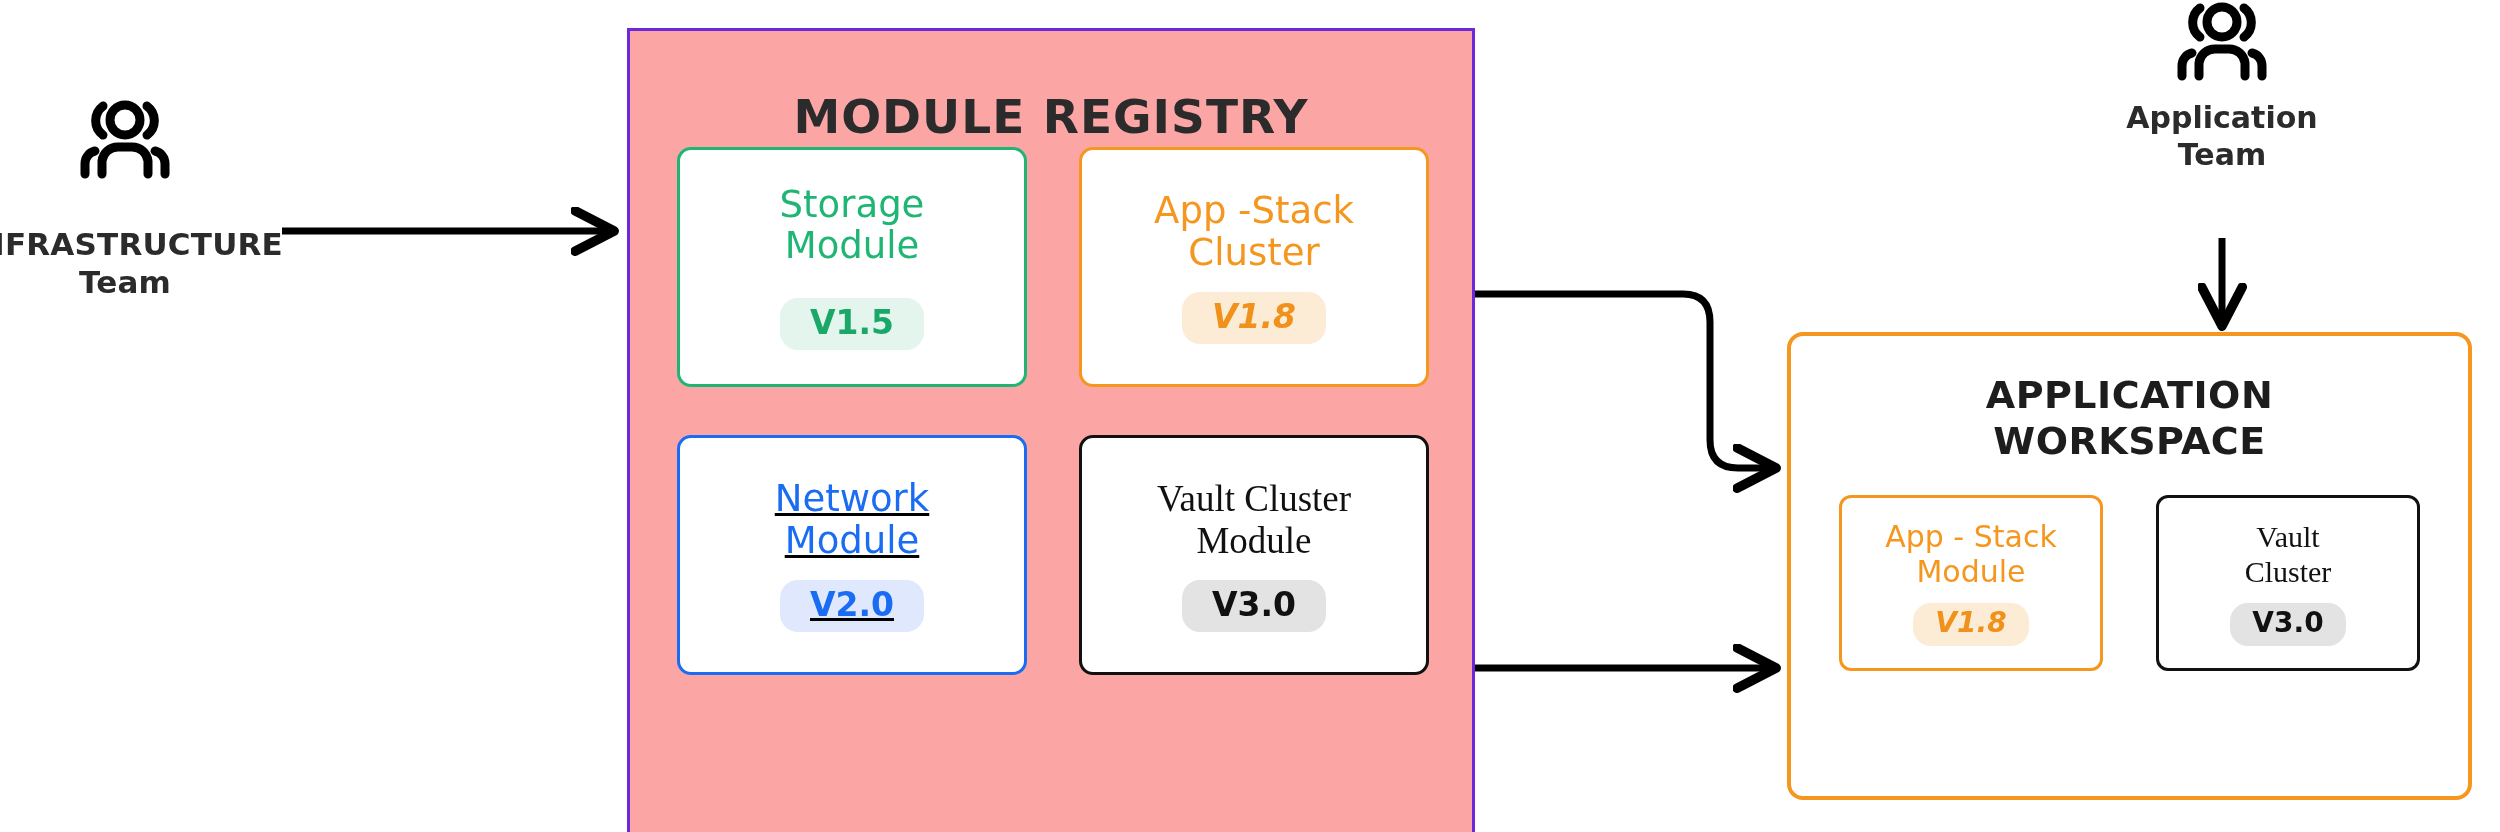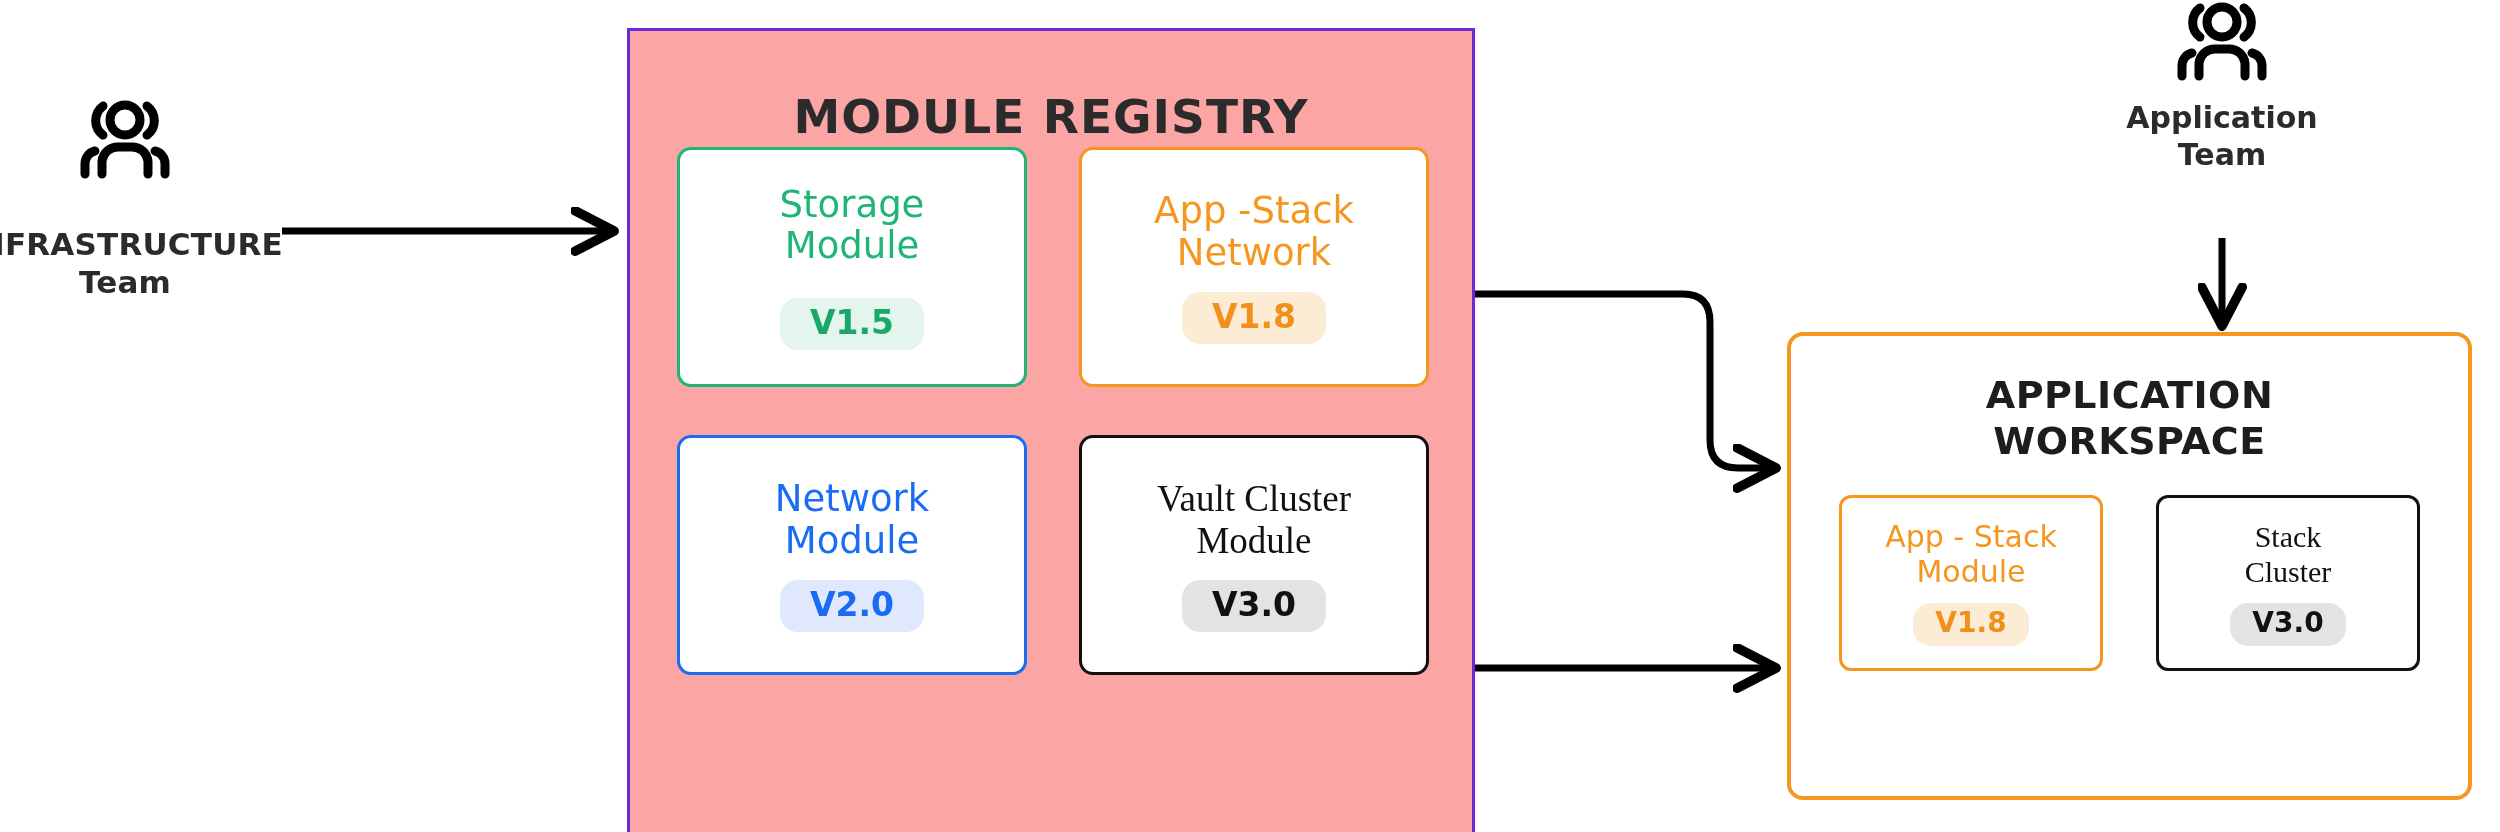--- a/index.html
+++ b/index.html
@@ -100,23 +100,23 @@
     line-height: 1.1;
   }
 
   
   .v-green  { border-color: #1fb574; }
   .v-green  .module-name  { color: #1fb574; }
   .v-green  .version-chip { background: #e3f5ec; color: #19a868; margin-top: 31px; }
 
   .v-orange { border-color: #f5971f; }
   .v-orange .module-name  { color: #f5971f; }
-  .v-orange .version-chip { background: #fdecd5; color: #f0911b; }
-
-  .v-blue   { border-color: #1a6cf3; }
+  .v-orange .version-chip { background: #fdecd5; color: #f0911b; font-style: italic; }
+
+  .v-blue   { border-color: #1a6cf3; text-decoration: underline; }
   .v-blue   .module-name  { color: #1a6cf3; }
   .v-blue   .version-chip { background: #dfe8fd; color: #1a6cf3; }
 
   .v-black  { border-color: #111111; }
   .v-black  .module-name  { color: #111111; font-family: Liberation Serif, serif; }
   .v-black  .version-chip { background: #e3e3e3; color: #111111; }
 
   
   #application-workspace {
     position: absolute;
@@ -213,21 +213,21 @@
     <div id="registry-grid">
 
       <div class="module-card v-green">
         <div class="module-name">Storage
 Module</div>
         <div class="version-chip">V1.5</div>
       </div>
 
       <div class="module-card v-orange">
         <div class="module-name">App -Stack
-Network</div>
+Cluster</div>
         <div class="version-chip">V1.8</div>
       </div>
 
       <div class="module-card v-blue">
         <div class="module-name">Network
 Module</div>
         <div class="version-chip">V2.0</div>
       </div>
 
       <div class="module-card v-black">
@@ -263,21 +263,21 @@
 WORKSPACE</div>
     <div id="workspace-grid">
 
       <div class="module-card v-orange">
         <div class="module-name">App - Stack
 Module</div>
         <div class="version-chip">V1.8</div>
       </div>
 
       <div class="module-card v-black">
-        <div class="module-name">Stack
+        <div class="module-name">Vault
 Cluster</div>
         <div class="version-chip">V3.0</div>
       </div>
 
     </div>
   </div>
 
 </div>
 
 </body></html>

